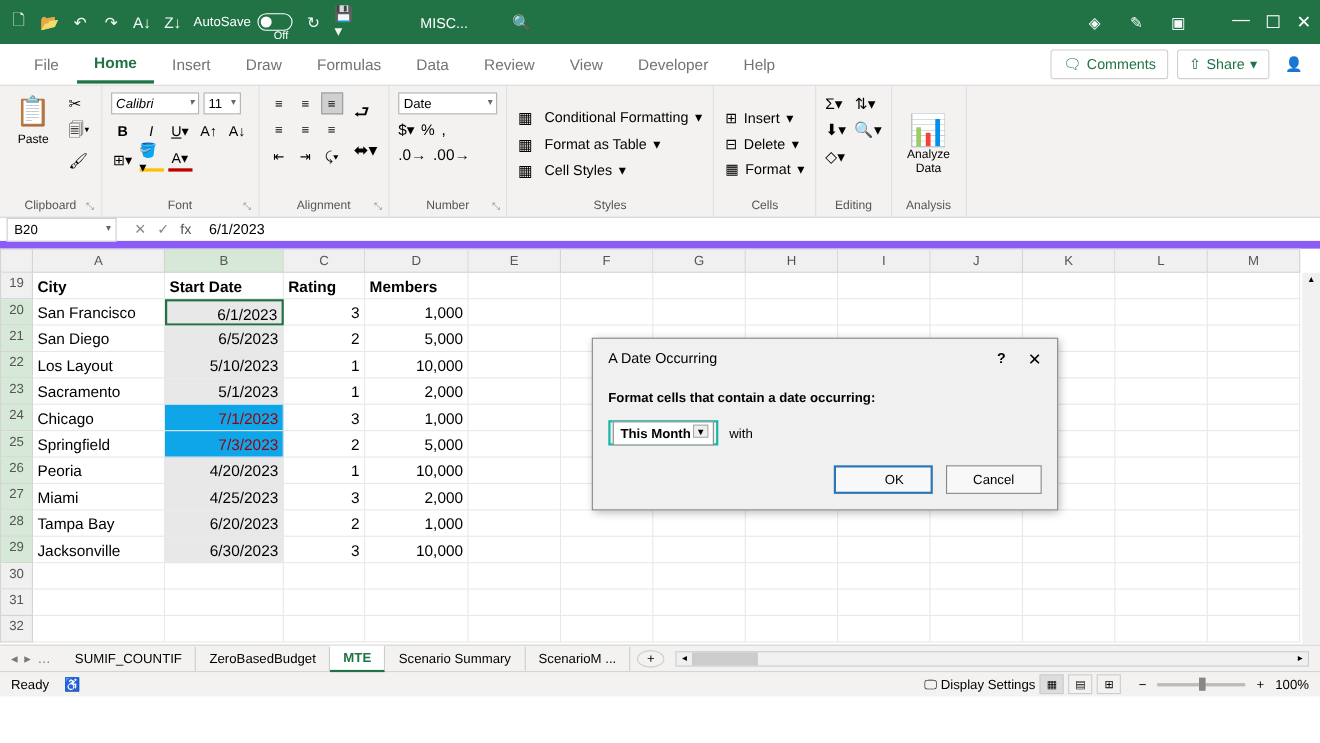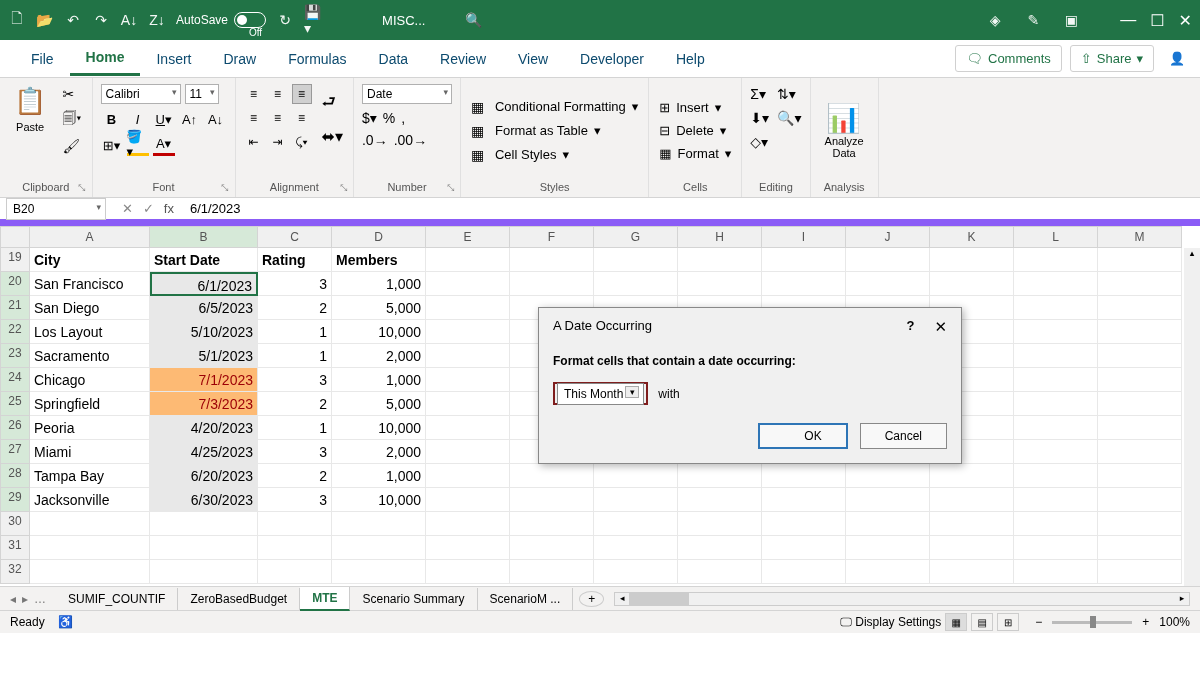--- a/index.html
+++ b/index.html
@@ -13,21 +13,21 @@
 .toggle { width: 32px; height: 16px; border: 1px solid #fff; border-radius: 8px; position: relative; }
 .toggle::after { content: ''; position: absolute; width: 10px; height: 10px; background: #fff; border-radius: 50%; top: 2px; left: 2px; }
 .toggle-off { font-size: 10px; position: absolute; right: 3px; top: 14px; }
 .doc-title { margin-left: 60px; font-size: 13px; }
 .search-icon { margin-left: 40px; opacity: 0.9; }
 .titlebar-right { margin-left: auto; display: flex; gap: 20px; align-items: center; }
 .win-controls { display: flex; gap: 14px; margin-left: 20px; font-size: 16px; }
 
 
 .tabs { display: flex; height: 38px; padding-left: 15px; align-items: center; background: #fff; border-bottom: 1px solid #d4d4d4; }
-.tab { padding: 8px 16px; font-size: 14px; color: #0c4a6e; cursor: pointer; }
+.tab { padding: 8px 16px; font-size: 14px; color: #737373; cursor: pointer; }
 .tab.active { color: #217346; border-bottom: 3px solid #217346; font-weight: 600; }
 .tab-right { margin-left: auto; display: flex; gap: 8px; align-items: center; padding-right: 8px; }
 .btn-comment, .btn-share { border: 1px solid #d0d0d0; padding: 5px 10px; border-radius: 3px; display: flex; align-items: center; gap: 5px; font-size: 13px; color: #217346; }
 .share-icon-right { width: 30px; text-align: center; color: #333; }
 
 
 .ribbon { height: 120px; background: #f3f2f1; border-bottom: 1px solid #d4d4d4; display: flex; }
 .rgroup { border-right: 1px solid #e0e0e0; display: flex; flex-direction: column; padding: 4px 6px 2px 6px; }
 .rgroup-body { flex: 1; display: flex; gap: 4px; }
 .rgroup-label { text-align: center; font-size: 11px; color: #555; padding: 2px 0; position: relative; }
@@ -36,21 +36,21 @@
 
 .clipboard-col { display: flex; flex-direction: column; align-items: center; }
 .paste-big { font-size: 26px; padding: 4px 8px; }
 .paste-label { font-size: 11px; }
 .clip-side { display: flex; flex-direction: column; gap: 6px; padding: 4px 4px; font-size: 14px; }
 
 .font-grid { display: flex; flex-direction: column; gap: 4px; padding: 2px; }
 .font-row { display: flex; gap: 4px; align-items: center; }
 .combo { border: 1px solid #b0b0b0; background: #fff; padding: 2px 18px 2px 4px; font-size: 12px; position: relative; }
 .combo::after { content: '▾'; position: absolute; right: 3px; top: 2px; font-size: 9px; color: #666; }
-.font-name { width: 80px; }
+.font-name { width: 80px; font-style: italic; }
 .font-size { width: 34px; }
 .ibtn { width: 22px; height: 22px; display: flex; align-items: center; justify-content: center; font-size: 13px; }
 
 .align-grid { display: flex; flex-direction: column; gap: 4px; padding: 2px; }
 .align-row { display: flex; gap: 4px; }
 .abtn { width: 20px; height: 20px; display: flex; align-items: center; justify-content: center; font-size: 12px; }
 .abtn.active { background: #d0d0d0; border: 1px solid #999; }
 .wrap-col { display: flex; flex-direction: column; gap: 10px; padding: 8px 4px; font-size: 16px; }
 
 .number-col { display: flex; flex-direction: column; gap: 6px; padding: 2px; }
@@ -84,37 +84,37 @@
 .colhdr { background: #f0f0f0; border: 1px solid #d4d4d4; border-left: none; text-align: center; font-size: 12px; color: #555; padding: 3px 0; }
 .colhdr.sel { background: #d6e9d8; }
 .colhdr.corner { border-left: 1px solid #d4d4d4; }
 .rowhdr { background: #f0f0f0; border: 1px solid #d4d4d4; border-top: none; text-align: center; font-size: 12px; color: #555; padding: 2px 0; }
 .rowhdr.sel { background: #d6e9d8; }
 .cell { border-right: 1px solid #e8e8e8; border-bottom: 1px solid #e8e8e8; padding: 2px 4px; font-size: 14px; height: 24px; line-height: 20px; }
 .cell.hdr { font-weight: bold; }
 .cell.numeric { text-align: right; }
 .cell.selcol { background: #e8e8e8; }
 .cell.active { border: 2px solid #217346; }
-.cell.highlight { background: #fdba74; color: #9c0006; }
+.cell.highlight { background: #0ea5e9; color: #9c0006; }
 .vscroll { position: absolute; right: 0; top: 22px; width: 16px; bottom: 0; background: #f0f0f0; }
 .vscroll::before { content: '▴'; display: block; text-align: center; font-size: 9px; }
 
 
 .dialog { position: absolute; left: 538px; top: 307px; width: 424px; background: #f0f0f0; border: 1px solid #888; box-shadow: 2px 2px 8px rgba(0,0,0,0.3); }
 .dlg-title { padding: 10px 14px; font-size: 13px; display: flex; }
 .dlg-title .dlg-help { margin-left: auto; margin-right: 20px; font-weight: bold; }
 .dlg-title .dlg-close { font-size: 15px; }
 .dlg-body { padding: 8px 14px 14px 14px; }
 .dlg-prompt { font-weight: bold; font-size: 12px; margin-bottom: 14px; }
 .dlg-row { display: flex; align-items: center; gap: 10px; }
 .dlg-combo { border: 1px solid #888; background: #fff; padding: 3px 20px 3px 6px; font-size: 12px; position: relative; }
 .dlg-combo::after { content: '▾'; position: absolute; right: 4px; top: 2px; font-size: 9px; background: #eee; border: 1px solid #aaa; width: 12px; text-align: center; }
 .dlg-combo.when { width: 118px; }
 .dlg-combo.fmt { width: 200px; }
-.hl-red { border: 2px solid #7f1d1d; padding: 2px; display: inline-block; }
+.hl-red { border: 2px solid #14b8a6; padding: 2px; display: inline-block; font-weight: bold; }
 .with-label { font-size: 12px; }
 .dlg-btns { display: flex; justify-content: flex-end; gap: 12px; margin-top: 18px; }
 .dlg-btn { border: 1px solid #888; background: #f8f8f8; padding: 4px 24px; font-size: 12px; }
 .dlg-btn.primary { border: 2px solid #2e75b6; padding-left: 44px; }
 
 
 .sheettabs { height: 24px; background: #f3f2f1; border-top: 1px solid #d4d4d4; display: flex; align-items: center; font-size: 12px; }
 .sheet-nav { padding: 0 10px; display: flex; gap: 6px; color: #777; }
 .sheet-tab { padding: 4px 12px; border-right: 1px solid #ccc; }
 .sheet-tab.active { background: #fff; border-bottom: 2px solid #217346; color: #217346; font-weight: 600; }

